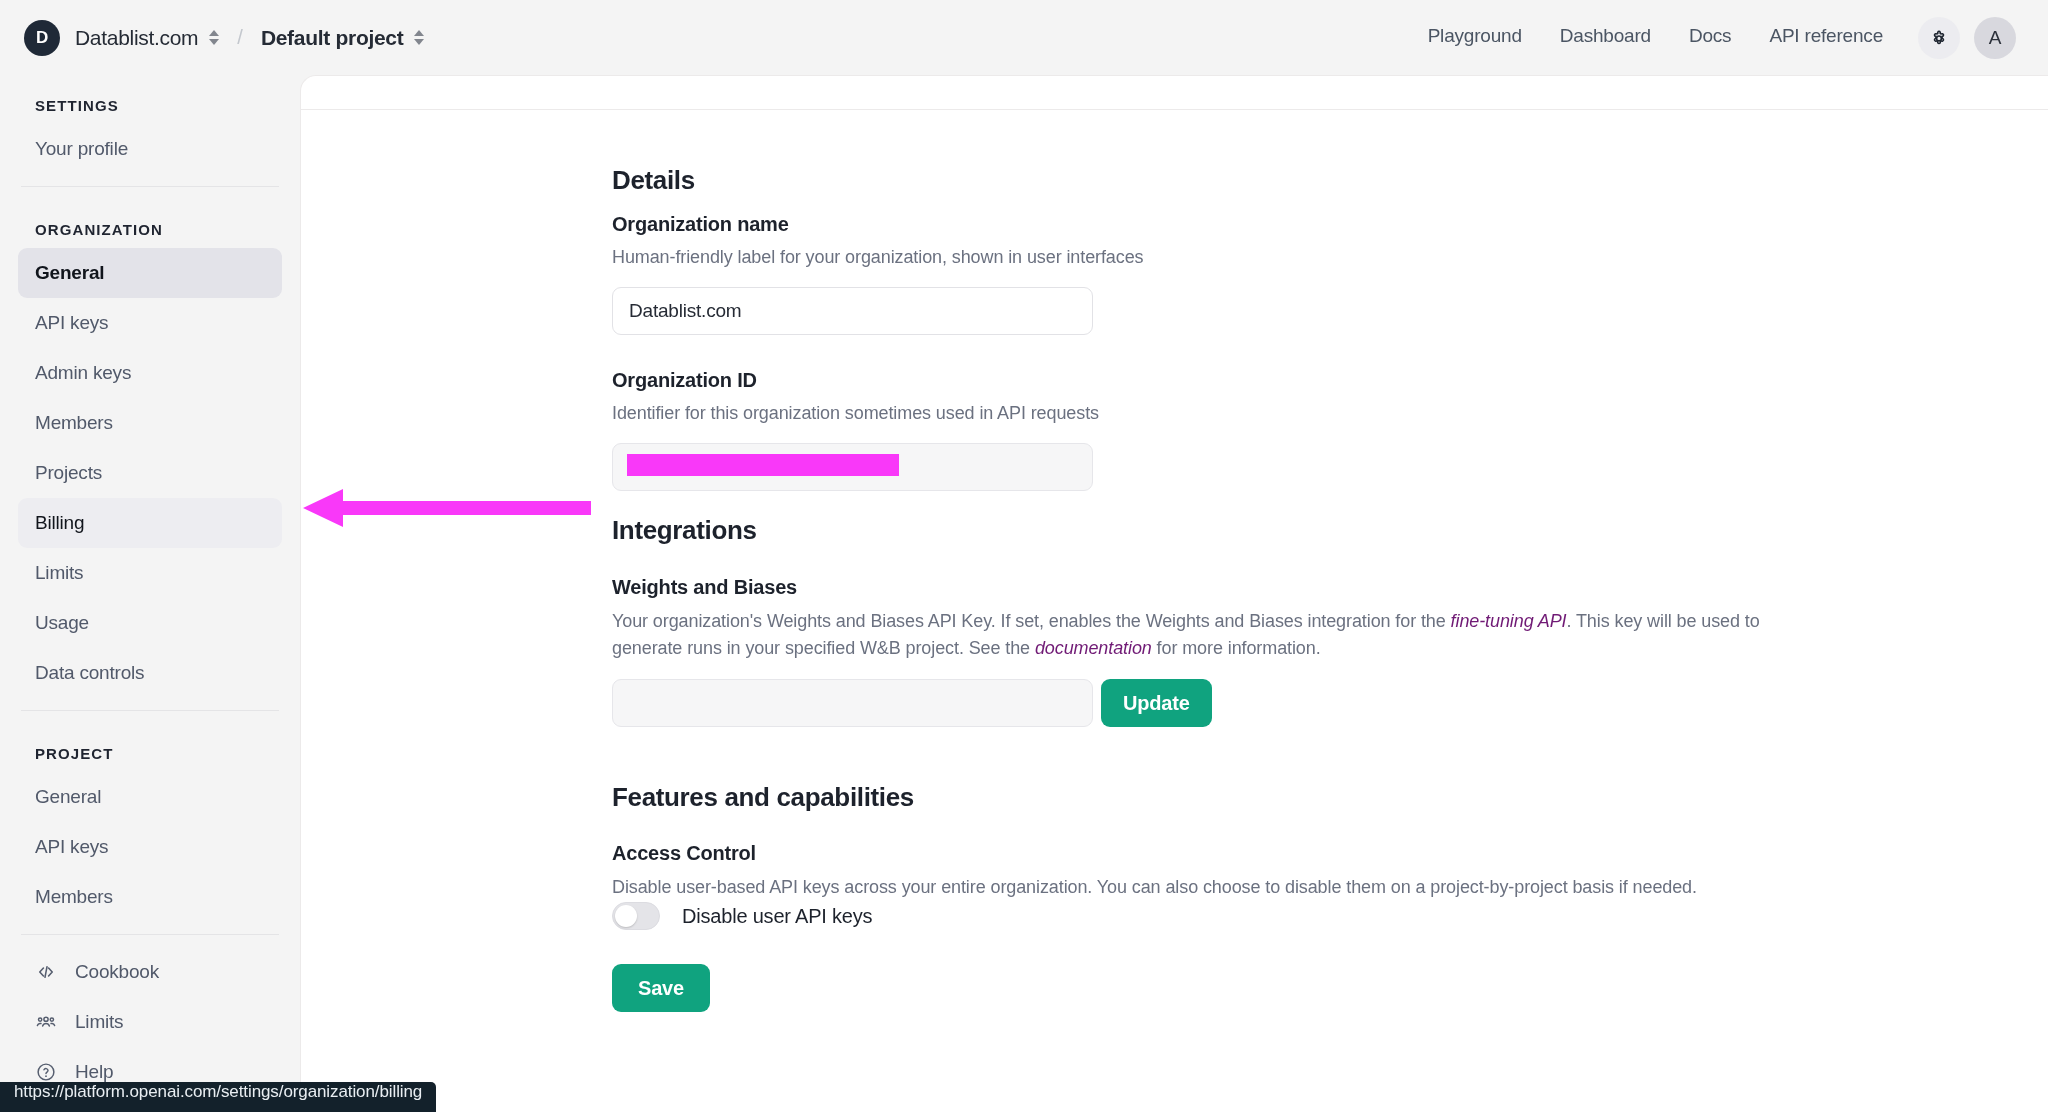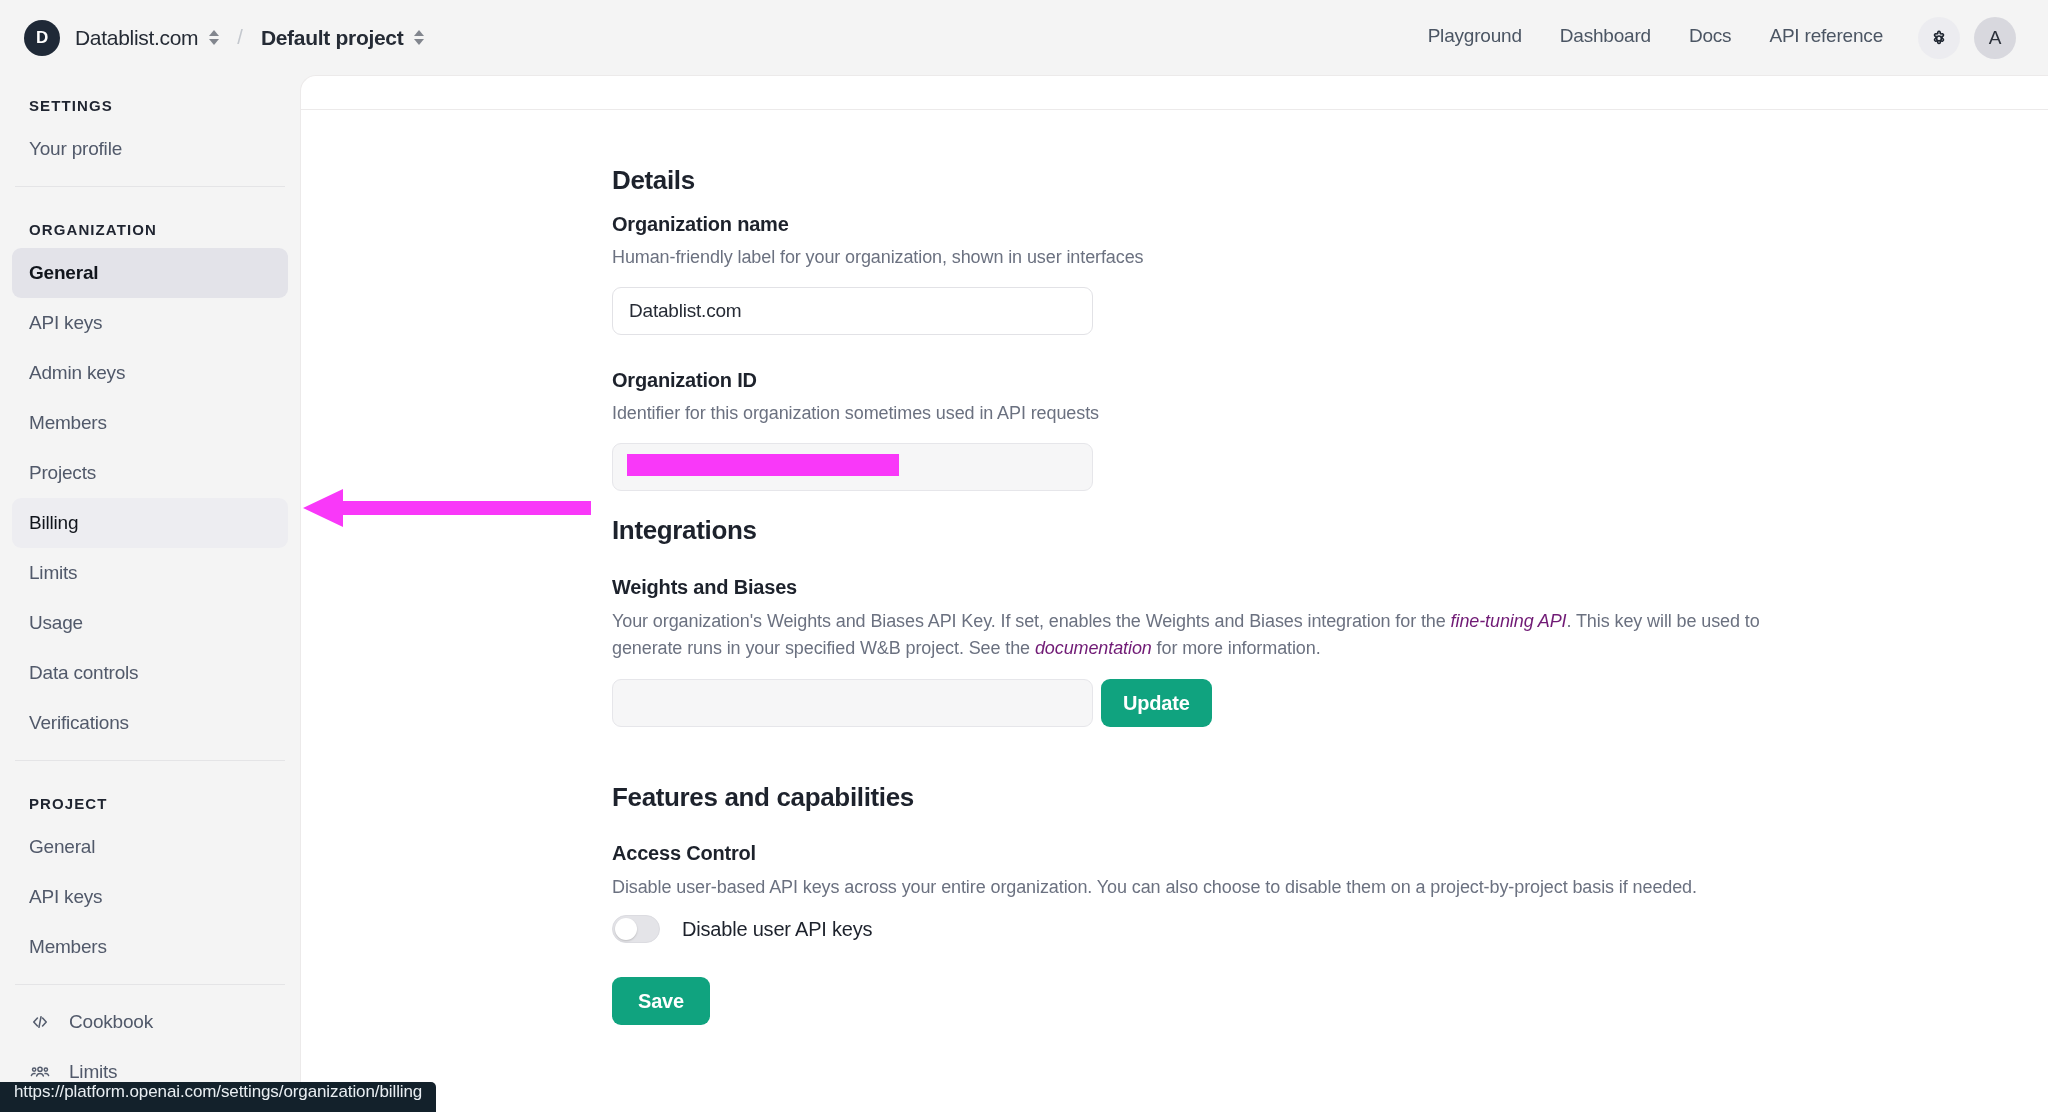--- a/index.html
+++ b/index.html
@@ -60,21 +60,21 @@
     width: 42px; height: 42px; border-radius: 50%;
     background: #d8d8de; color: #2b303a;
     font-size: 19px; font-weight: 500;
     display: flex; align-items: center; justify-content: center;
     margin-left: 14px; cursor: pointer;
   }
 
   
   .sidebar {
     position: absolute; top: 75px; left: 0; width: 300px; height: 1037px;
-    background: #f4f4f4; padding: 0 12px;
+    background: #f4f4f4; padding: 0 18px;
     overflow: hidden;
   }
   .side-head {
     font-size: 15px; font-weight: 700; color: #1f2430;
     letter-spacing: 1.1px; padding: 22px 17px 10px 17px;
   }
   .side-item {
     height: 50px; display: flex; align-items: center;
     padding: 0 17px; border-radius: 9px;
     font-size: 19px; color: #51596a; letter-spacing: -0.2px;
@@ -234,23 +234,20 @@
     </div>
     <div class="side-item">
       <span>Limits</span>
     </div>
     <div class="side-item">
       <span>Usage</span>
     </div>
     <div class="side-item">
       <span>Data controls</span>
     </div>
-    <div class="side-item">
-      <span>Verifications</span>
-    </div>
 
     <div class="side-div"></div>
 
     <div class="side-head">PROJECT</div>
     <div class="side-item">
       <span>General</span>
     </div>
     <div class="side-item">
       <span>API keys</span>
     </div>
@@ -330,21 +327,21 @@
           </div>
         </div>
 
         <div style="margin-top:55px;">
           <div class="sec-title">Features and capabilities</div>
 
           <div style="margin-top:29px;">
             <div class="fld-label">Access Control</div>
             <div class="fld-desc" style="margin-top:9px; max-width:1150px;">Disable user-based API keys across your entire organization. You can also choose to disable them on a project-by-project basis if needed.</div>
 
-            <div class="toggle-row" style="margin-top:14px;">
+            <div class="toggle-row" style="margin-top:1px;">
               <div class="toggle">
                 <div class="knob"></div>
               </div>
               <div class="toggle-label">Disable user API keys</div>
             </div>
 
             <button class="btn-save" style="margin-top:34px;">Save</button>
           </div>
         </div>
 

